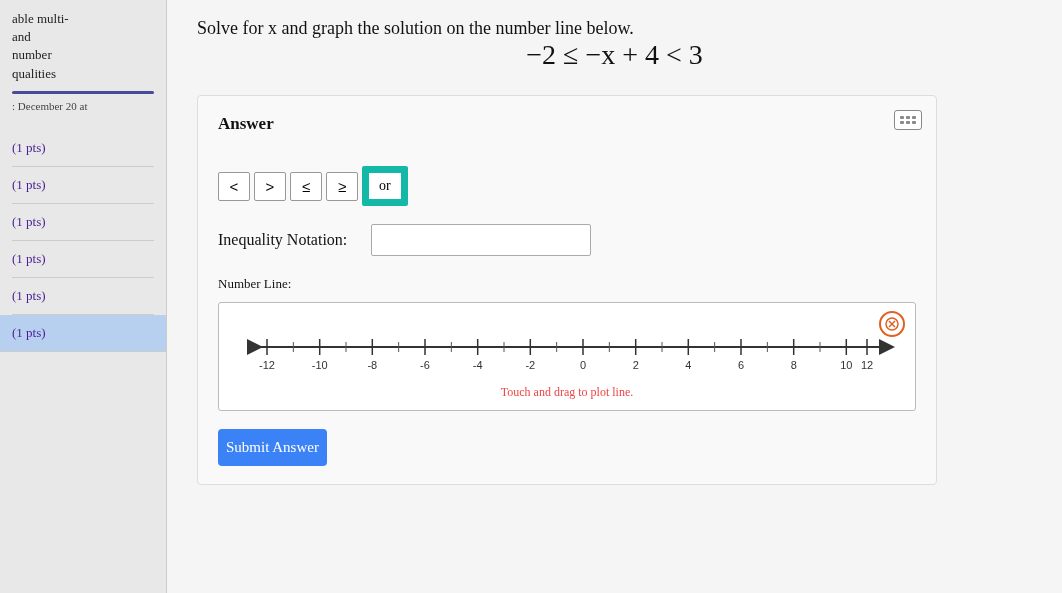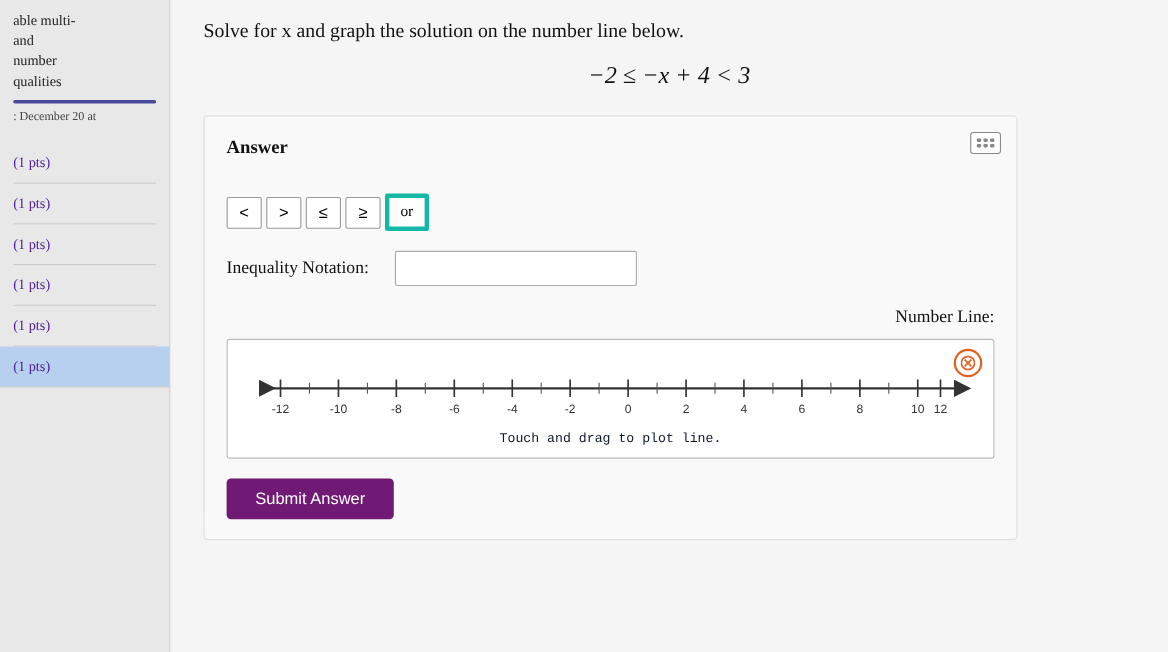--- a/index.html
+++ b/index.html
@@ -5,21 +5,21 @@
     * { box-sizing: border-box; margin: 0; padding: 0; }
     body {
       font-family: Georgia, 'Times New Roman', serif;
       background: #f0f0f0;
       display: flex;
       width: 1062px;
       min-height: 593px;
       overflow: hidden;
     }
     .sidebar {
-      width: 155px;
+      width: 167px;
       background: #e8e8e8;
       padding: 10px 12px;
       flex-shrink: 0;
       border-right: 1px solid #ccc;
     }
     .sidebar-text {
       font-size: 13px;
       color: #222;
       line-height: 1.4;
     }
@@ -50,29 +50,28 @@
       border-bottom: 1px solid #ccc;
     }
     .main-content {
       flex: 1;
       padding: 18px 30px;
       background: #f5f5f5;
     }
     .problem-title {
       font-size: 18px;
       color: #111;
-      margin-bottom: 16px;
+      margin-bottom: 0;
       font-weight: normal;
     }
     .equation-display {
       text-align: center;
-      font-size: 22px;
+      font-size: 28px;
       margin-bottom: 24px;
       color: #111;
-      font-style: italic;
     }
     .answer-section {
       background: #f9f9f9;
       border: 1px solid #ddd;
       border-radius: 4px;
       padding: 18px 20px;
       position: relative;
       max-width: 740px;
     }
     .answer-label {
@@ -91,21 +90,21 @@
       border: 1px solid #999;
       background: #fff;
       padding: 5px 10px;
       font-size: 15px;
       cursor: pointer;
       border-radius: 2px;
       min-width: 32px;
       text-align: center;
     }
     .or-label {
-      border: 4px solid #14b8a6;
+      border: 7px solid #14b8a6;
       background: #fff;
       padding: 5px 10px;
       font-size: 14px;
       border-radius: 2px;
     }
     .inequality-row {
       display: flex;
       align-items: center;
       gap: 24px;
       margin-bottom: 20px;
@@ -117,24 +116,23 @@
     .inequality-input {
       border: 1px solid #aaa;
       border-radius: 2px;
       width: 220px;
       height: 32px;
       padding: 4px 8px;
       font-size: 15px;
       background: #fff;
     }
     .number-line-label {
-      font-size: 16px;
+      font-size: 13px;
       color: #111;
       margin-bottom: 10px;
-      text-align: right;
     }
     .number-line-container {
       border: 1px solid #bbb;
       border-radius: 3px;
       background: #fff;
       padding: 14px 16px 10px 16px;
       max-width: 700px;
       position: relative;
     }
     .clear-btn {
@@ -153,34 +151,34 @@
       justify-content: center;
       cursor: pointer;
     }
     .number-line-svg-wrapper {
       width: 100%;
       text-align: right;
     }
     .nl-caption {
       text-align: center;
       font-size: 12px;
-      color: #0f172a;
+      color: #ef4444;
       margin-top: 4px;
-      font-family: Liberation Mono, monospace;
+      font-family: Liberation Serif, serif;
     }
     .submit-btn {
       margin-top: 18px;
-      background: #701a75;
+      background: #3b82f6;
       color: #fff;
       border: none;
-      padding: 10px 26px;
+      padding: 10px 8px;
       font-size: 15px;
       border-radius: 4px;
       cursor: pointer;
-      font-family: Liberation Sans, sans-serif;
+      font-family: Liberation Serif, serif;
     }
     .keyboard-icon {
       position: absolute;
       top: 14px;
       right: 14px;
       width: 28px;
       height: 20px;
       border: 1.5px solid #888;
       border-radius: 3px;
       background: #fff;

